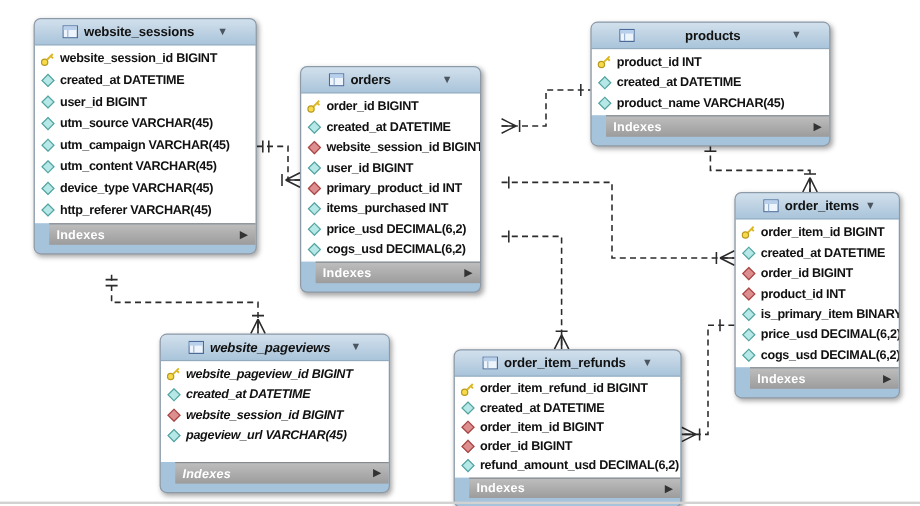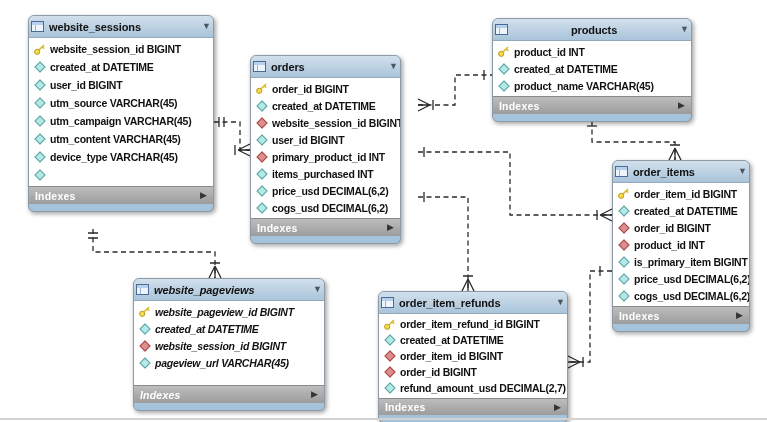--- a/index.html
+++ b/index.html
@@ -4,38 +4,38 @@
 <style>
   html,body{margin:0;padding:0;background:#fff;}
   #canvas{position:relative;width:767px;height:422px;background:#ffffff;overflow:hidden;
           font-family:"Liberation Sans","DejaVu Sans",sans-serif;}
   #connections{position:absolute;left:0;top:0;width:767px;height:422px;}
   path.rel{fill:none;stroke:#2b2b2b;stroke-width:1.3;stroke-dasharray:5 3.5;}
   path.mark{fill:none;stroke:#2b2b2b;stroke-width:1.3;}
 
   .db-table{position:absolute;box-sizing:border-box;background:#a5c4dc;border:1px solid #8e9aa6;
             border-radius:6px;box-shadow:1.5px 2px 4px rgba(0,0,0,.35);padding-bottom:7px;overflow:hidden;}
-  .tbl-header{height:21px;display:flex;align-items:center;gap:5px;padding:0 2px;
+  .tbl-header{height:21px;display:flex;align-items:center;gap:5px;padding:0 23px;
               background:linear-gradient(#d2e0ec,#a9c4da);border-bottom:1px solid #93a9bc;}
   .tbl-title{font-weight:bold;font-size:11px;color:#111;flex:1;white-space:nowrap;letter-spacing:-.1px;}
   .collapse-arrow{color:#4a5560;font-size:9px;line-height:1;}
   .tbl-body{background:#fff;padding:2px 0;}
   .field-row{display:flex;align-items:center;gap:4px;padding:0 4px;}
   .rows-18 .field-row{height:18px}
   .rows-17 .field-row{height:17px}
   .rows-16 .field-row{height:16px}
   .extra-space .tbl-body{padding-bottom:14px;}
   .flabel{font-size:10.5px;font-weight:bold;color:#111;white-space:nowrap;letter-spacing:-.25px;}
   .ficon{width:13px;height:13px;flex:none;display:flex;align-items:center;justify-content:center;}
   .diamond{width:6px;height:6px;transform:rotate(45deg);border:1px solid;}
   .diamond.attr{background:#b5e8e6;border-color:#55a3a0;}
   .diamond.fk{background:#dd8e8e;border-color:#a84646;}
   .tbl-footer{height:17px;background:linear-gradient(#bdbdbd,#9c9c9c);display:flex;align-items:center;
               padding:0 6px;color:#fff;font-weight:bold;font-size:10.5px;border-top:1px solid #8a8a8a;
-              letter-spacing:.2px;}
+              letter-spacing:.2px;margin-left:12px;}
   .compact .tbl-footer{height:16px;}
   .expand-arrow{margin-left:auto;color:#333;font-size:9px;line-height:1;}
   .bottom-edge{position:absolute;left:0;top:418px;width:767px;height:2px;background:#d2d2d2;}
 </style>
 </head>
 <body>
 
 <div id="canvas">
 
   <svg id="connections">
@@ -131,20 +131,21 @@
       <div class="field-row">
           <span class="ficon">
             <span class="diamond attr"></span>
           </span>
           <span class="flabel">device_type VARCHAR(45)</span>
         </div>
       <div class="field-row">
           <span class="ficon">
             <span class="diamond attr"></span>
           </span>
+          <span class="flabel">http_referer VARCHAR(45)</span>
         </div>
     </div>
     <div class="tbl-footer">
         <span>Indexes</span>
         <span class="expand-arrow">▶</span>
       </div>
   </div>
 
   <div class="db-table rows-17" style="left:250px;top:55px;width:151px;">
     <div class="tbl-header">
@@ -295,21 +296,21 @@
       <div class="field-row">
           <span class="ficon">
             <span class="diamond fk"></span>
           </span>
           <span class="flabel">product_id INT</span>
         </div>
       <div class="field-row">
           <span class="ficon">
             <span class="diamond attr"></span>
           </span>
-          <span class="flabel">is_primary_item BIGINT</span>
+          <span class="flabel">is_primary_item BINARY</span>
         </div>
       <div class="field-row">
           <span class="ficon">
             <span class="diamond attr"></span>
           </span>
           <span class="flabel">price_usd DECIMAL(6,2)</span>
         </div>
       <div class="field-row">
           <span class="ficon">
             <span class="diamond attr"></span>
@@ -407,21 +408,21 @@
       <div class="field-row">
           <span class="ficon">
             <span class="diamond fk"></span>
           </span>
           <span class="flabel">order_id BIGINT</span>
         </div>
       <div class="field-row">
           <span class="ficon">
             <span class="diamond attr"></span>
           </span>
-          <span class="flabel">refund_amount_usd DECIMAL(2,7)</span>
+          <span class="flabel">refund_amount_usd DECIMAL(6,2)</span>
         </div>
     </div>
     <div class="tbl-footer">
         <span>Indexes</span>
         <span class="expand-arrow">▶</span>
       </div>
   </div>
 
   <div class="bottom-edge"></div>
 </div>

